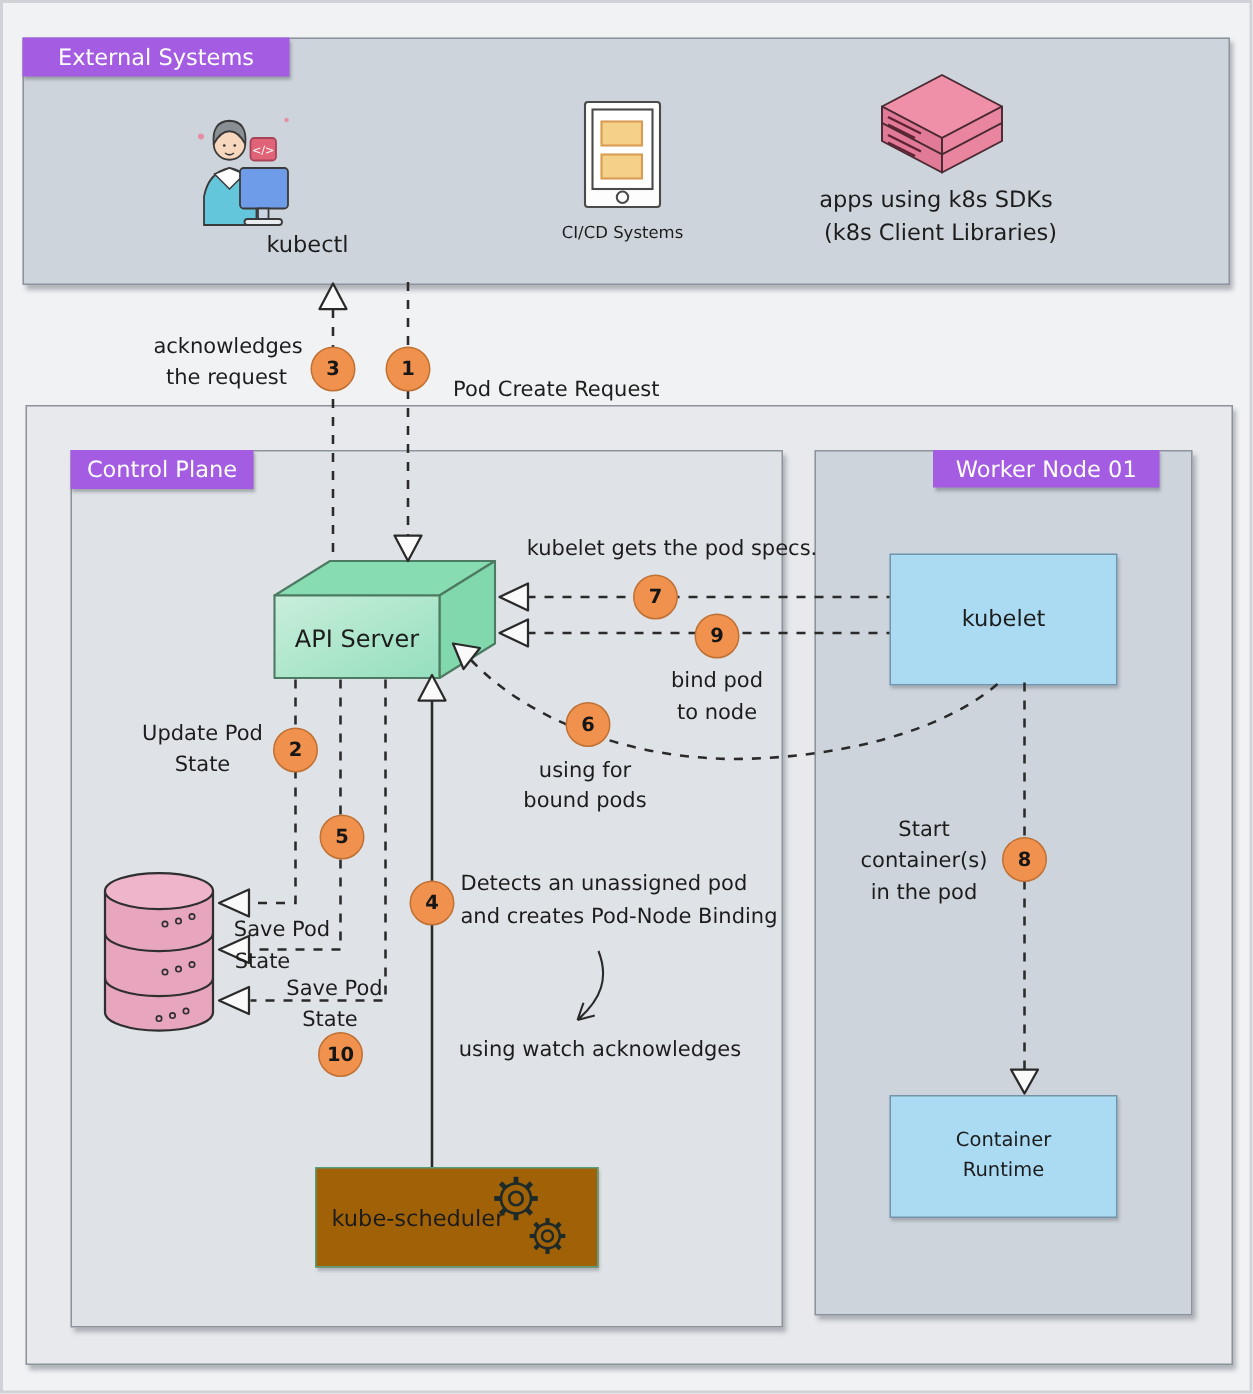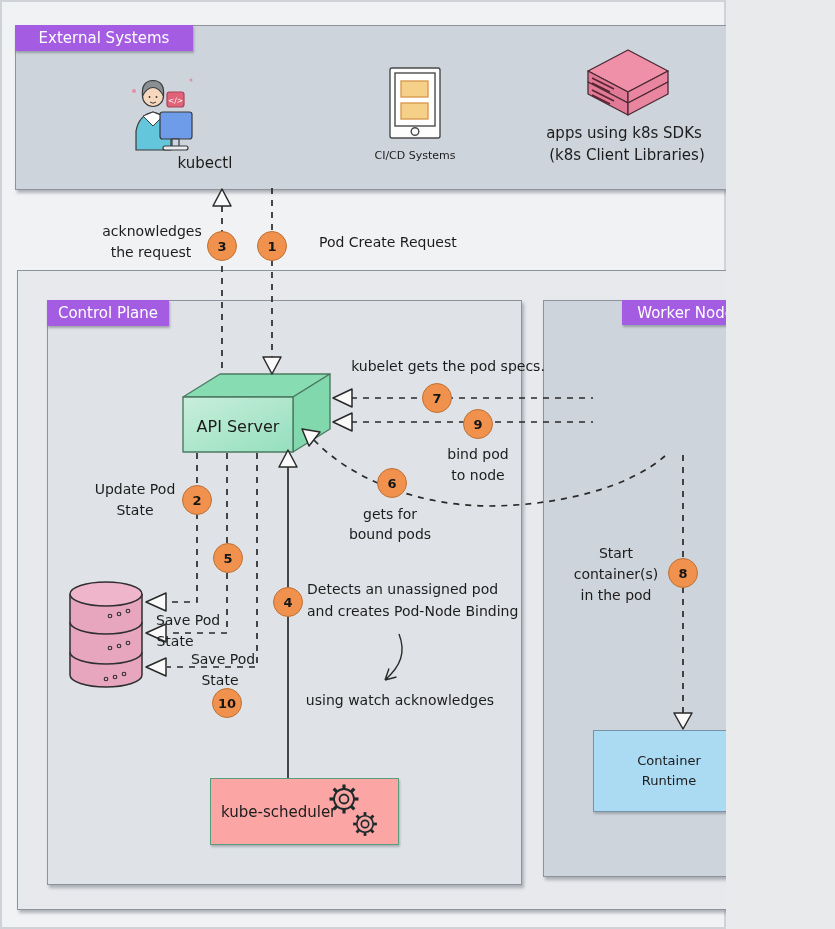--- a/index.html
+++ b/index.html
@@ -1,34 +1,34 @@
 <!DOCTYPE html>
 <html><head>
 <meta charset="utf-8">
 <style>
   html,body{margin:0;padding:0;background:#e9eaec;}
   #stage{
-    position:relative;width:726px;height:929px;overflow:hidden;
+    position:relative;width:835px;height:929px;overflow:hidden;
     background:#f1f2f4;
     box-shadow:inset 0 0 0 2px #cfd2d6;
     font-family:"DejaVu Sans",sans-serif;color:#1c1c1c;
   }
   .gbox{position:absolute;border:1px solid #8d939c;box-shadow:2px 3px 3px rgba(100,105,115,.45);}
   .ptag{
     position:absolute;background:#a45ce2;color:#ffffff;font-size:15px;
     display:flex;align-items:center;justify-content:center;height:26px;
     box-shadow:1px 2px 2px rgba(100,105,115,.5);white-space:nowrap;
   }
   .bnode{
     position:absolute;background:#abdaf3;border:1px solid #7593a9;
     display:flex;flex-direction:column;align-items:center;justify-content:center;
     font-size:15px;box-shadow:1px 2px 2px rgba(100,105,115,.4);line-height:1.55;
   }
   .gnode{
-    position:absolute;background:#fca5a5;border:1px solid #579e7c;
+    position:absolute;background:#a16207;border:1px solid #579e7c;
     display:flex;align-items:center;font-size:15px;padding-left:10px;
     box-shadow:1px 2px 2px rgba(100,105,115,.4);
   }
   svg.overlay{position:absolute;left:0;top:0;pointer-events:none;}
   .step{
     position:absolute;width:30px;height:30px;border-radius:50%;
     background:#f0914e;border:1.5px solid #bf7134;box-sizing:border-box;
     display:flex;align-items:center;justify-content:center;
     font-size:13px;font-weight:bold;color:#161616;
     transform:translate(-50%,-50%);
@@ -50,20 +50,23 @@
   <div class="ptag" style="left:15px;top:25px;width:178px;">
       <span>External Systems</span>
     </div>
   <div class="ptag" style="left:47px;top:300px;width:122px;">
       <span>Control Plane</span>
     </div>
   <div class="ptag" style="left:622px;top:300px;width:151px;height:25px;">
       <span>Worker Node 01</span>
     </div>
 
+  <div class="bnode" style="left:593px;top:369px;width:150px;height:86px;">
+    <span>kubelet</span>
+  </div>
   <div class="bnode" style="left:593px;top:730px;width:150px;height:80px;font-size:13px;">
     <span>Container</span>
     <span>Runtime</span>
   </div>
   <div class="gnode" style="left:210px;top:778px;width:177px;height:65px;">
     <span>kube-scheduler</span>
   </div>
 
   <svg class="overlay" width="835" height="929" viewBox="0 0 835 929">
     <defs>
@@ -228,25 +231,25 @@
       <span>10</span>
     </div>
 
   <div class="lbl" style="left:165px;top:163px;font-size:15px;margin-left:40px;">kubectl</div>
   <div class="lbl" style="left:415px;top:155px;font-size:11px;">CI/CD Systems</div>
   <div class="lbl" style="left:624px;top:133px;font-size:15px;">apps using k8s SDKs</div>
   <div class="lbl" style="left:627px;top:155px;font-size:15px;">(k8s Client Libraries)</div>
 
   <div class="lbl" style="left:152px;top:231px;">acknowledges</div>
   <div class="lbl" style="left:151px;top:252px;">the request</div>
-  <div class="lbl-left" style="left:302px;top:242px;margin-left:17px;">Pod Create Request</div>
+  <div class="lbl-left" style="left:302px;top:260px;">Pod Create Request</div>
   <div class="lbl" style="left:448px;top:366px;">kubelet gets the pod specs.</div>
   <div class="lbl" style="left:478px;top:454px;">bind pod</div>
   <div class="lbl" style="left:478px;top:475px;">to node</div>
-  <div class="lbl" style="left:390px;top:514px;">gets for</div>
+  <div class="lbl" style="left:390px;top:514px;">using for</div>
   <div class="lbl" style="left:390px;top:534px;">bound pods</div>
   <div class="lbl" style="left:135px;top:489px;">Update Pod</div>
   <div class="lbl" style="left:135px;top:510px;">State</div>
   <div class="lbl" style="left:188px;top:620px;">Save Pod</div>
   <div class="lbl" style="left:175px;top:641px;">State</div>
   <div class="lbl" style="left:223px;top:659px;">Save Pod</div>
   <div class="lbl" style="left:220px;top:680px;">State</div>
   <div class="lbl-left" style="left:307px;top:589px;">Detects an unassigned pod</div>
   <div class="lbl-left" style="left:307px;top:611px;">and creates Pod-Node Binding</div>
   <div class="lbl" style="left:400px;top:700px;">using watch acknowledges</div>

